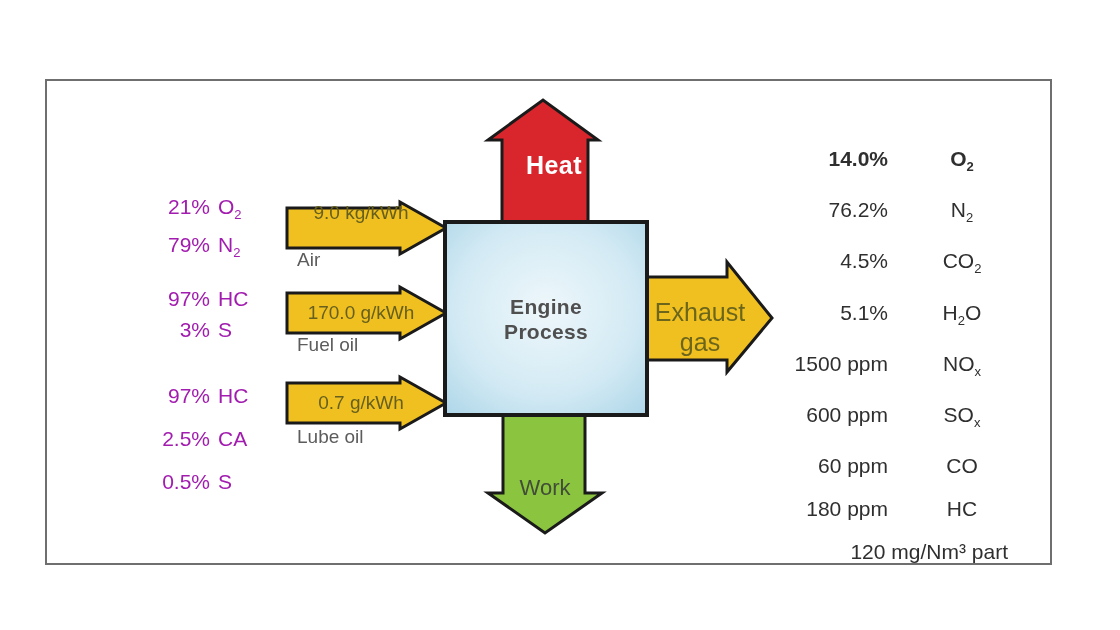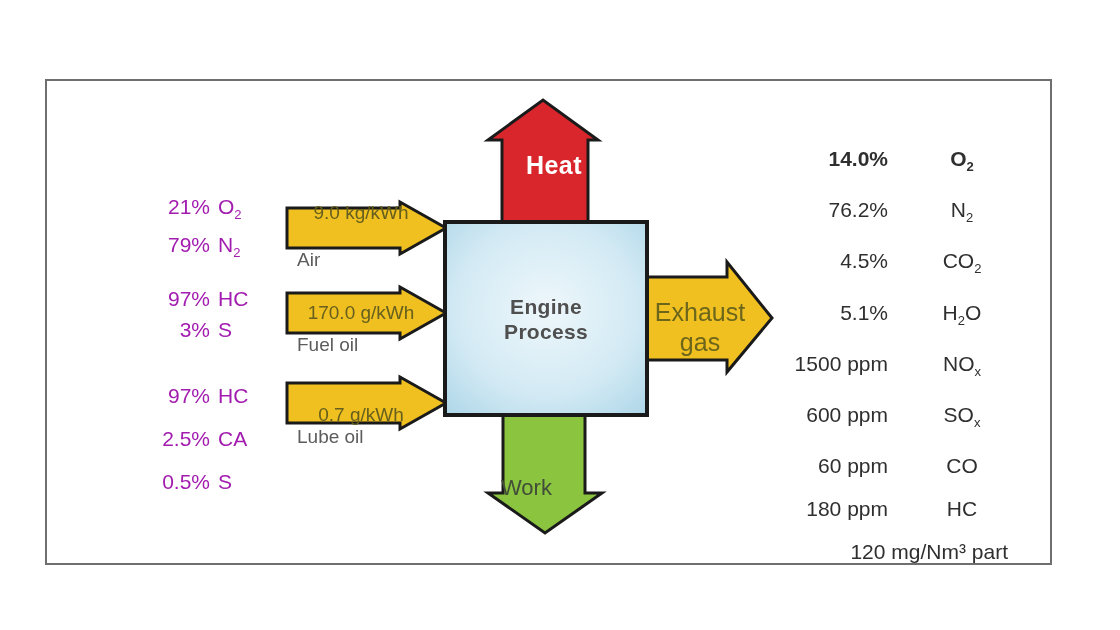--- a/index.html
+++ b/index.html
@@ -20,28 +20,28 @@
   .comp-group .spc { text-align:left; }
   .g1 { left:126px; top:192px; } .g1 > span { line-height:30px; }
   .g2 { left:126px; top:283px; } .g2 > span { line-height:31px; }
   .g3 { left:126px; top:374px; } .g3 > span { line-height:43px; }
 
   sub { font-size:0.62em; }
 
   
   .rate { position:absolute; left:280px; width:162px; text-align:center;
           font-size:19px; line-height:20px; color:#665f1d; white-space:nowrap; }
-  .rate1 { top:203px; } .rate2 { top:303px; } .rate3 { top:405px; }
+  .rate1 { top:203px; } .rate2 { top:303px; } .rate3 { top:393px; }
   .src-name { position:absolute; left:297px; font-size:19px; line-height:19px;
               color:#5c5c5c; white-space:nowrap; }
   .name1 { top:250px;text-align:center; } .name2 { top:335px; } .name3 { top:427px; }
 
   .heat-label { position:absolute; left:500px; top:151px; width:108px; text-align:center;
                 font-size:25px; font-weight:bold; color:#ffffff; letter-spacing:0.5px; }
-  .work-label { position:absolute; left:501px; top:475px; width:88px; text-align:left;
+  .work-label { position:absolute; left:501px; top:475px; width:88px; text-align:center;
                 font-size:22px; color:#414d38; }
   .exhaust-label { position:absolute; left:648px; top:288px; width:104px; text-align:center;
                    font-size:25px; line-height:30px; color:#6c661c;margin-top:9px; }
   .exhaust-label span { display:block; }
   .engine-label { position:absolute; left:445px; top:294px; width:202px; text-align:center;
                   font-size:21px; font-weight:bold; color:#4f4f4f; line-height:25px;
                   letter-spacing:0.3px; }
   .engine-label span { display:block; }
 
   

